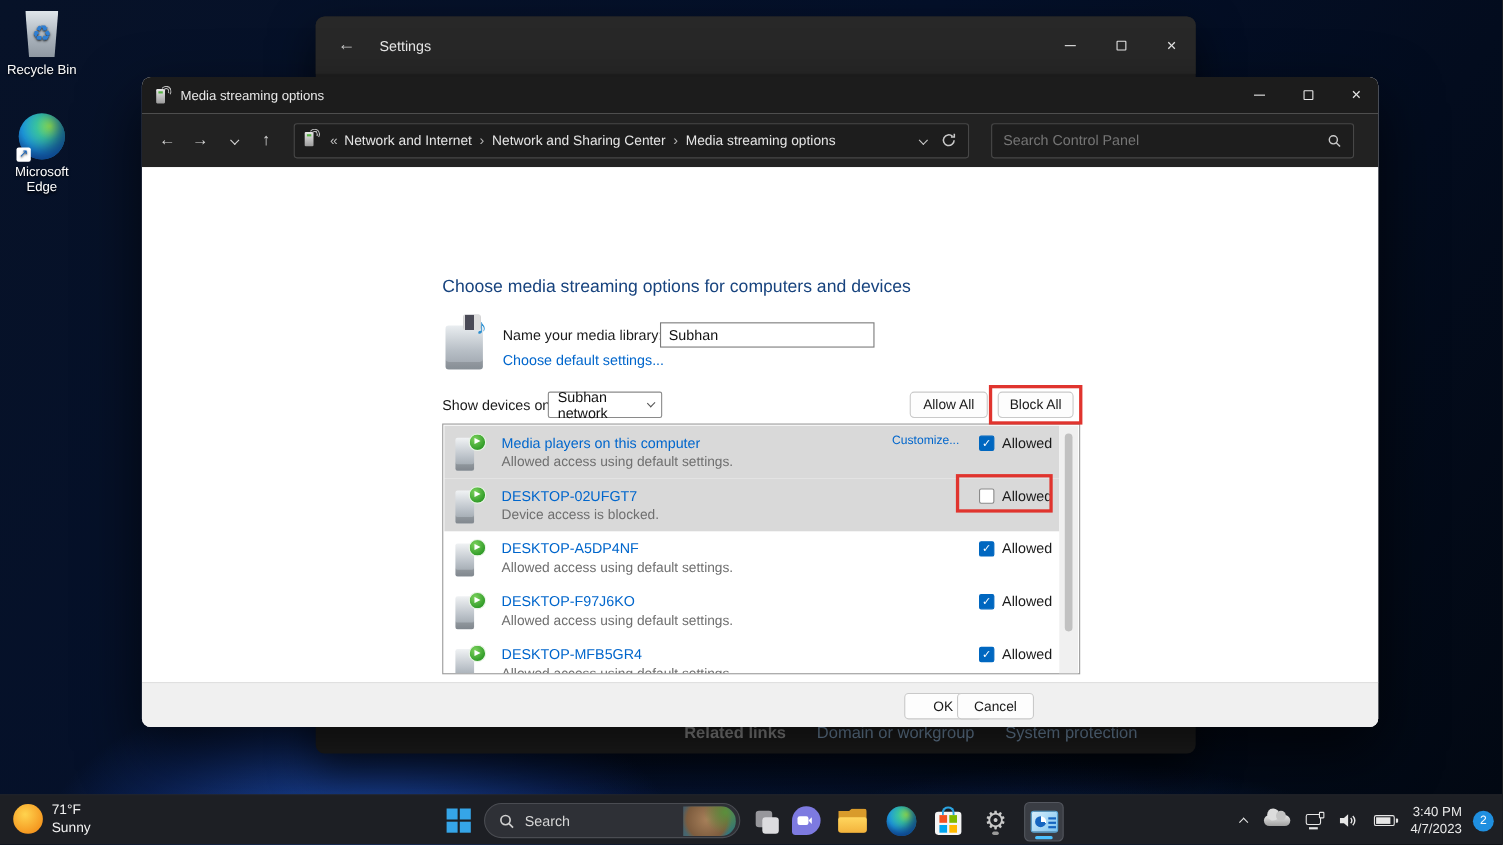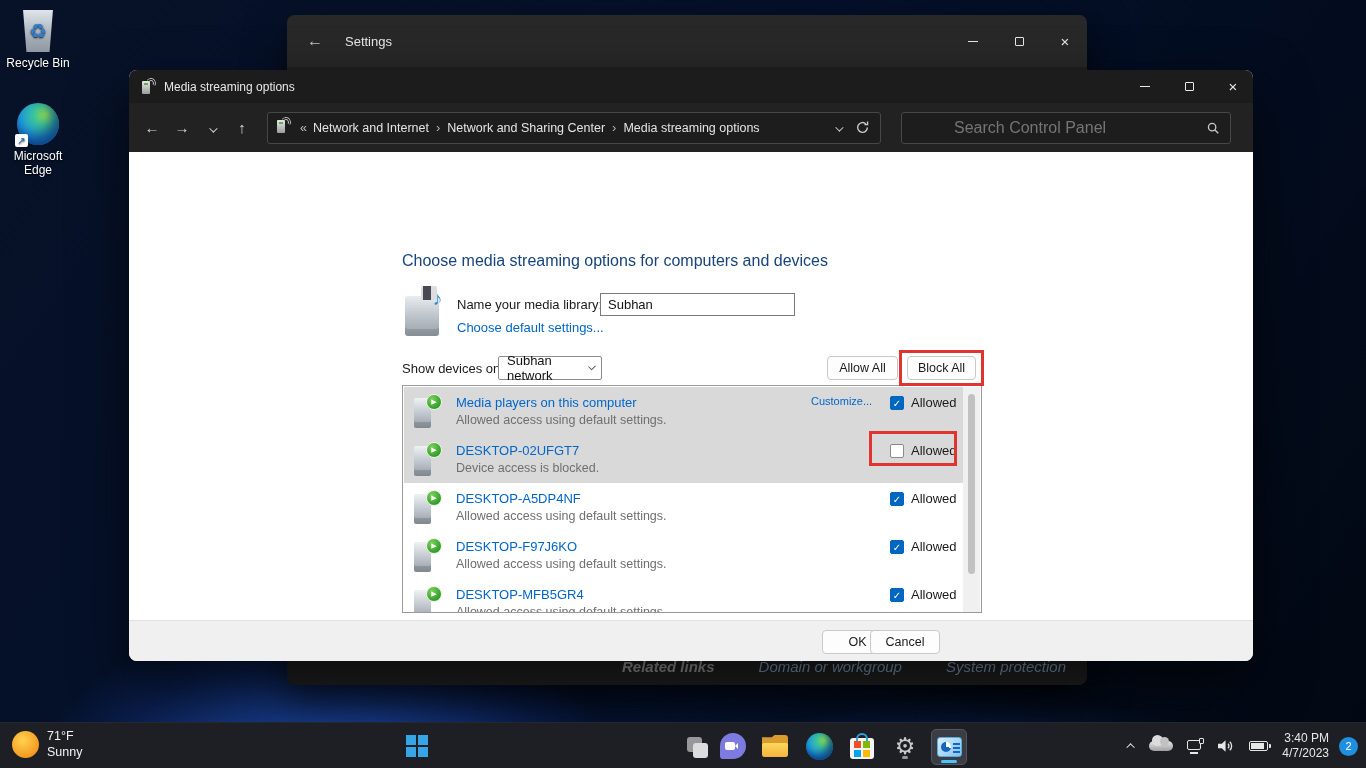--- a/index.html
+++ b/index.html
@@ -37,21 +37,21 @@
   .chev.up { transform:rotate(-135deg) translateY(-2px); }
 
   
   #settings-win { position:absolute; left:287px; top:15px; width:800px; height:670px; background:#202020;
     border-radius:8px; box-shadow:0 16px 40px rgba(0,0,0,.6); z-index:1; }
   #settings-title { position:absolute; left:0; top:0; right:0; height:52px; background:#282828; border-radius:8px 8px 0 0;
     display:flex; align-items:center; color:#e8e8e8; }
   #settings-title .back { margin-left:20px; font-size:16px; color:#c8c8c8; }
   #settings-title .t { margin-left:22px; font-size:13px; }
   #settings-title .btns { margin-left:auto; margin-right:8px; color:#8f8f8f; display:flex; gap:18px; }
-  #settings-footer { position:absolute; left:335px; top:643px; display:flex; gap:44px; font-size:15px; align-items:baseline;font-style:italic; }
+  #settings-footer { position:absolute; left:335px; top:643px; display:flex; gap:28px; font-size:15px; align-items:baseline; }
   #settings-footer .rl { color:#9c9c9c; font-weight:bold; }
   #settings-footer a { color:#7e9cba; text-decoration:none;text-align:center; }
 
   
   #cp-win { position:absolute; left:129px; top:70px; width:1124px; height:591px; z-index:2;
     border-radius:8px; overflow:hidden; box-shadow:0 22px 55px rgba(0,0,0,.65); background:#fff; }
   #cp-titlebar { height:33px; background:#1c1c1c; display:flex; align-items:center; color:#e8e8e8; }
   #cp-titlebar .appico { margin-left:12px; }
   #cp-titlebar .t { margin-left:9px; font-size:12px; }
   #cp-titlebar .btns { margin-left:auto; margin-right:6px; display:flex; gap:16px; }
@@ -65,21 +65,21 @@
   #cp-toolbar { height:49px; background:#222; display:flex; align-items:center; color:#cfcfcf; }
   .navbtn { width:30px; text-align:center; font-size:15px; color:#d6d6d6; }
   #addr-bar { margin-left:10px; width:614px; height:32px; border:1px solid #474747; background:#1d1d1d; border-radius:3px;
     display:flex; align-items:center; font-size:12.5px; color:#e4e4e4; }
   #addr-bar .crumb { margin:0 4px; white-space:nowrap; }
   #addr-bar .sep { color:#b0b0b0; font-size:13px; margin:0 3px; }
   #addr-bar .laquo { color:#c0c0c0; margin:0 2px 0 6px; }
   #addr-bar .right { margin-left:auto; display:flex; align-items:center; gap:14px; margin-right:10px; color:#c9c9c9; }
   #search-box { margin-left:20px; width:330px; height:32px; border:1px solid #474747; background:#1d1d1d; border-radius:3px;
     display:flex; align-items:center; padding:0 10px; }
-  #search-box input { flex:1; background:transparent; border:none; outline:none; color:#bef264; font-size:16px; font-family:inherit;margin-left:42px; }
+  #search-box input { flex:1; background:transparent; border:none; outline:none; color:#bef264; font-size:13px; font-family:inherit; }
 
   #cp-body { position:relative; height:468px; background:#fff; }
   #cp-heading { position:absolute; left:273px; top:100px; font-size:16px; color:#17437e; }
   .lib-ico { position:absolute; left:276px; top:134px; width:44px; height:52px; }
   .lib-ico .box { position:absolute; left:0; top:10px; width:34px; height:40px; border-radius:3px;
     background:linear-gradient(180deg,#e9edf0,#b9c0c7 55%,#9aa2aa); box-shadow:inset 0 -7px 0 rgba(0,0,0,.12); }
   .lib-ico .film { position:absolute; left:16px; top:0; width:16px; height:14px; background:#4a4a56; border-radius:2px;
     background-image:linear-gradient(90deg,#ddd 2px,transparent 2px),linear-gradient(90deg,transparent 10px,#ddd 10px); }
   .lib-ico .note { position:absolute; left:28px; top:2px; color:#2b8fd0; font-size:19px; }
   #lib-label { position:absolute; left:328px; top:145px; font-size:13px; color:#1a1a1a; }
@@ -381,20 +381,28 @@
     </div>
 
     <div class="tb-ico" style="left:402px">
       <span id="start-logo">
           <i></i>
           <i></i>
           <i></i>
           <i></i>
         </span>
     </div>
+    <div id="tb-search">
+      <svg class="mag" width="15" height="15" viewBox="0 0 16 16">
+        <circle cx="7" cy="7" r="4.5" fill="none" stroke="#d0d0d0" stroke-width="1.6"></circle>
+        <line x1="10.4" y1="10.4" x2="14.3" y2="14.3" stroke="#d0d0d0" stroke-width="1.6"></line>
+      </svg>
+      <span class="ph">Search</span>
+      <span class="simg"></span>
+    </div>
     <div class="tb-ico" style="left:681px">
       <span style="position:relative;width:26px;height:26px;display:block">
         <span class="sq-back"></span>
           <span class="sq-front"></span>
       </span>
     </div>
     <div class="tb-ico" style="left:718px">
       <span id="chat-ico">
           <span class="cam"></span>
           <span class="lens"></span>

